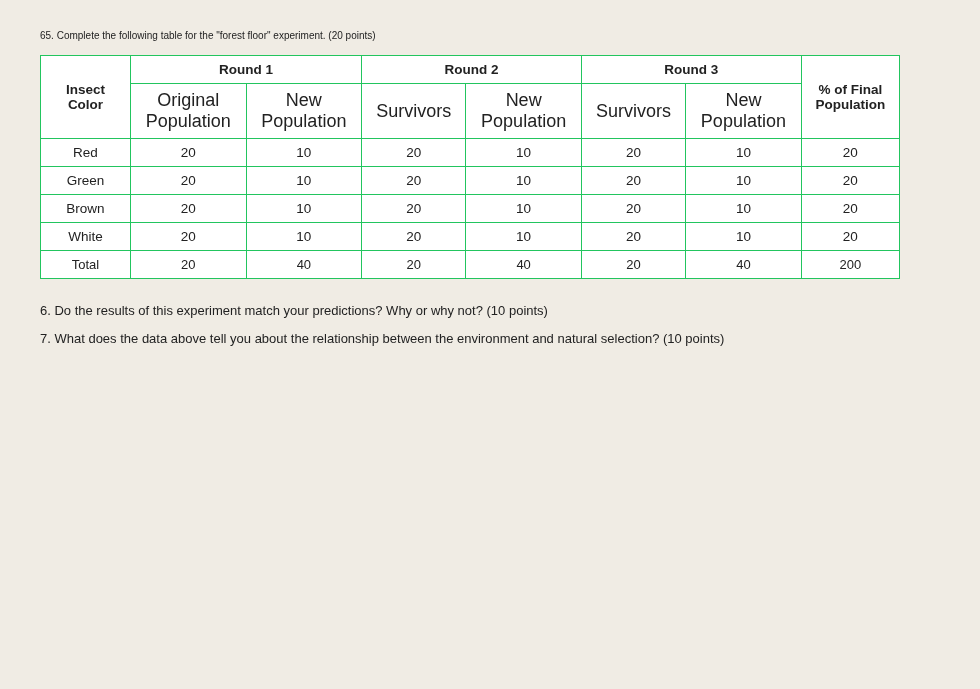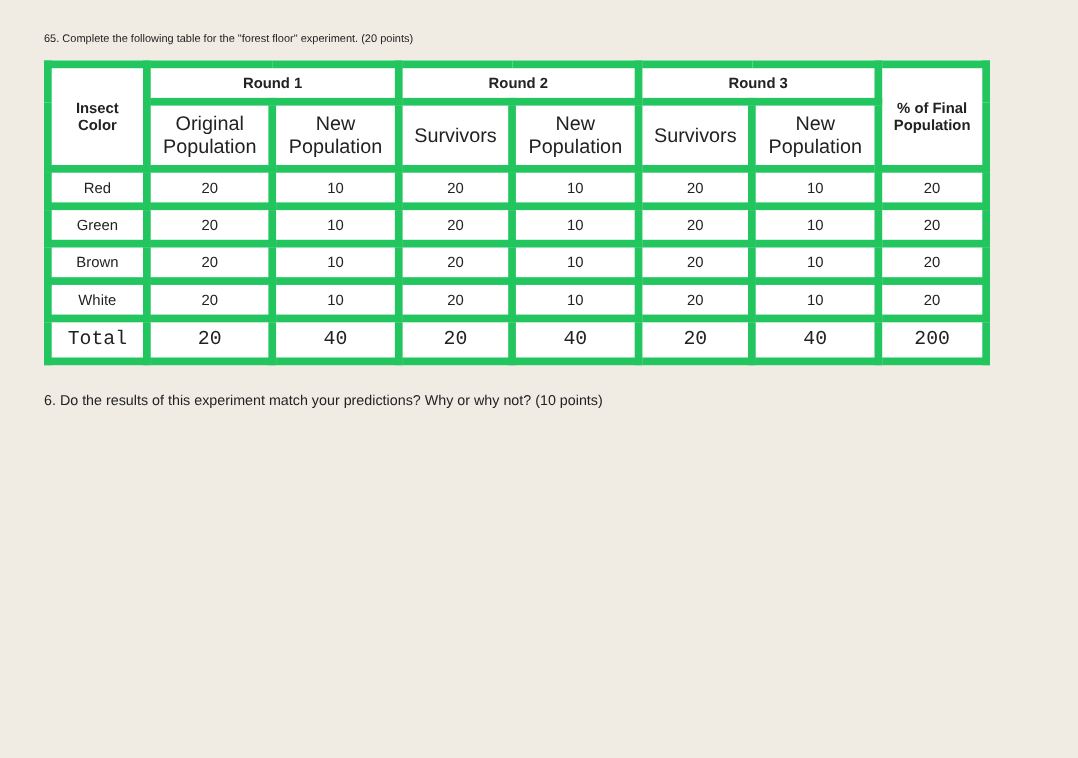--- a/index.html
+++ b/index.html
@@ -17,43 +17,42 @@
       margin-bottom: 14px;
       font-weight: normal;
     }
     table {
       border-collapse: collapse;
       width: 860px;
       margin-bottom: 22px;
       background: #fff;
     }
     th, td {
-      border: 7px solid #22c55e;
+      border: 1px solid #22c55e;
       text-align: center;
       padding: 6px 8px;
       vertical-align: middle;
       font-size: 13.5px;
     }
     .header-insect {
       width: 90px;
       vertical-align: middle;
     }
     .header-round {
       font-weight: bold;
     }
     .header-pct {
       font-weight: bold;
     }
     .sub-header th {
       font-weight: normal;
       font-size: 18px;
     }
     .row-total td {
-      font-size: 18px;
-      font-family: Liberation Mono, monospace;
+      font-size: 13px;
     }
     .footer-text {
       font-size: 13px;
       margin-bottom: 8px;
       line-height: 1.5;
     }
   </style>
 </head>
 <body>
 
@@ -126,13 +125,14 @@
   <td>40</td>
   <td>20</td>
   <td>40</td>
   <td>200</td>
 </tr>
     </tbody>
 </table>
 
 <div id="footer-questions">
     <p class="footer-text">6. Do the results of this experiment match your predictions? Why or why not? (10 points)</p>
+    <p class="footer-text">7. What does the data above tell you about the relationship between the environment and natural selection? (10 points)</p>
   </div>
 
 </body></html>

